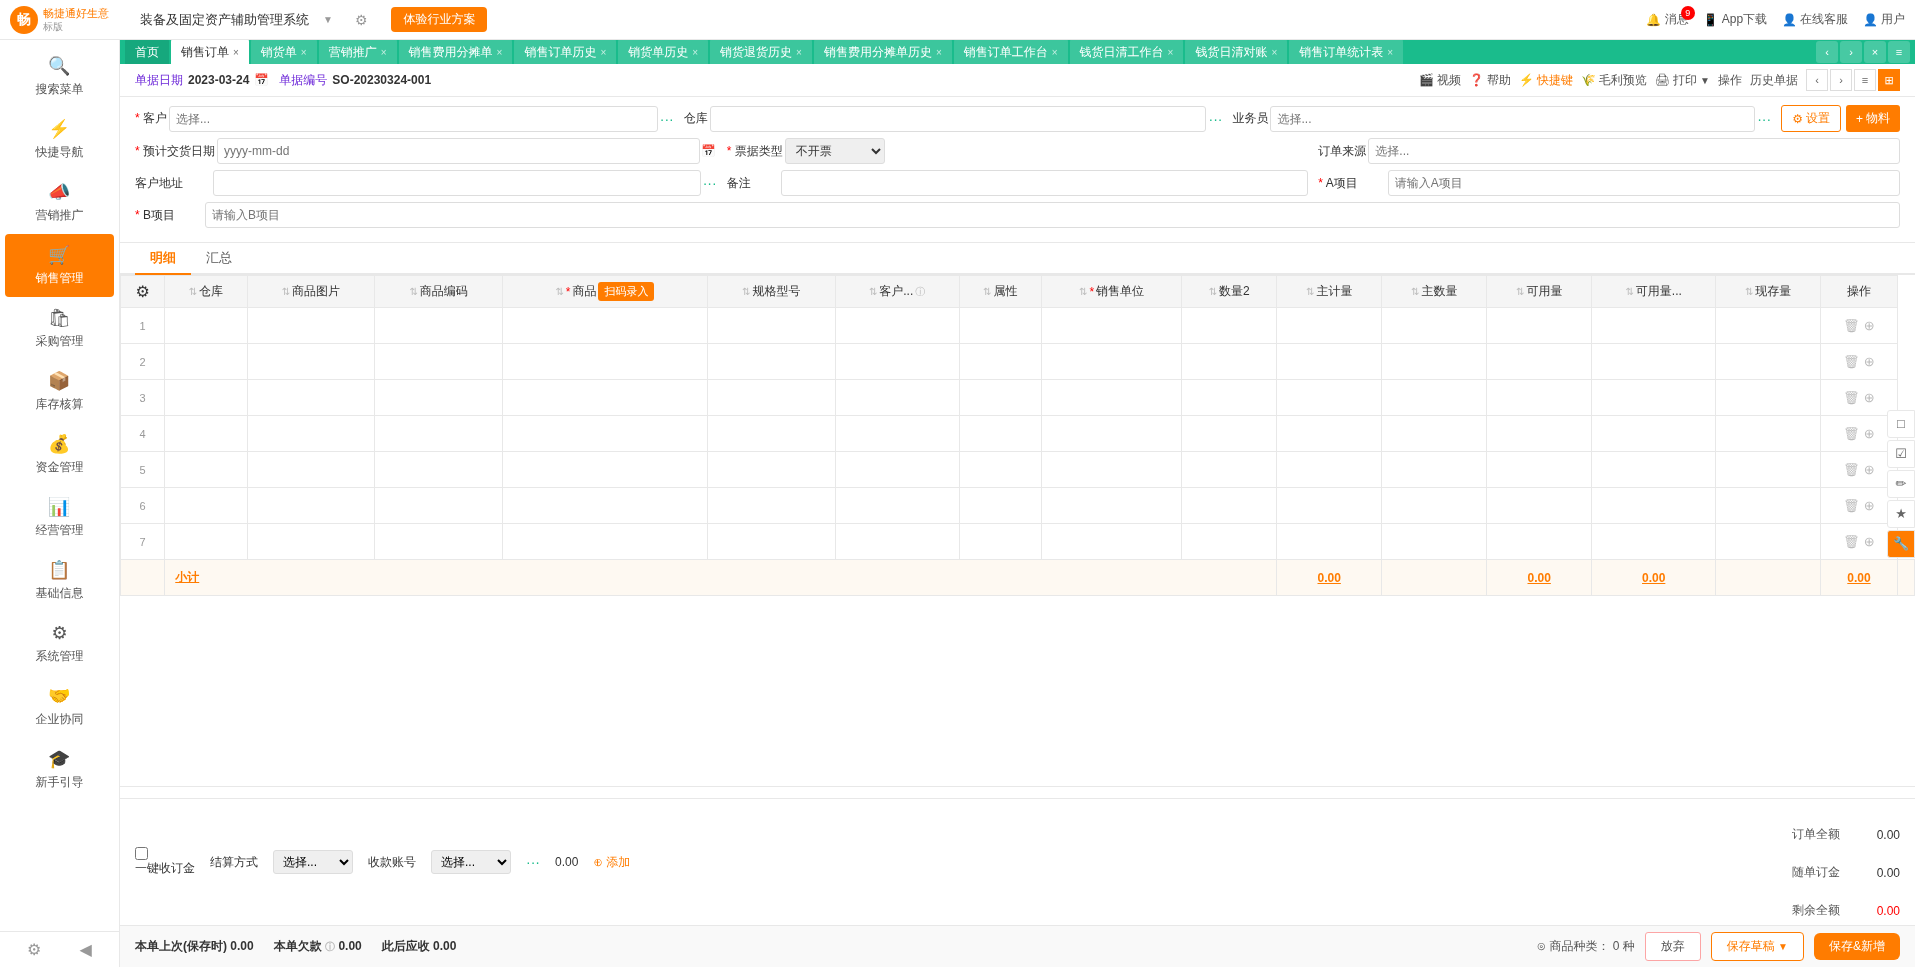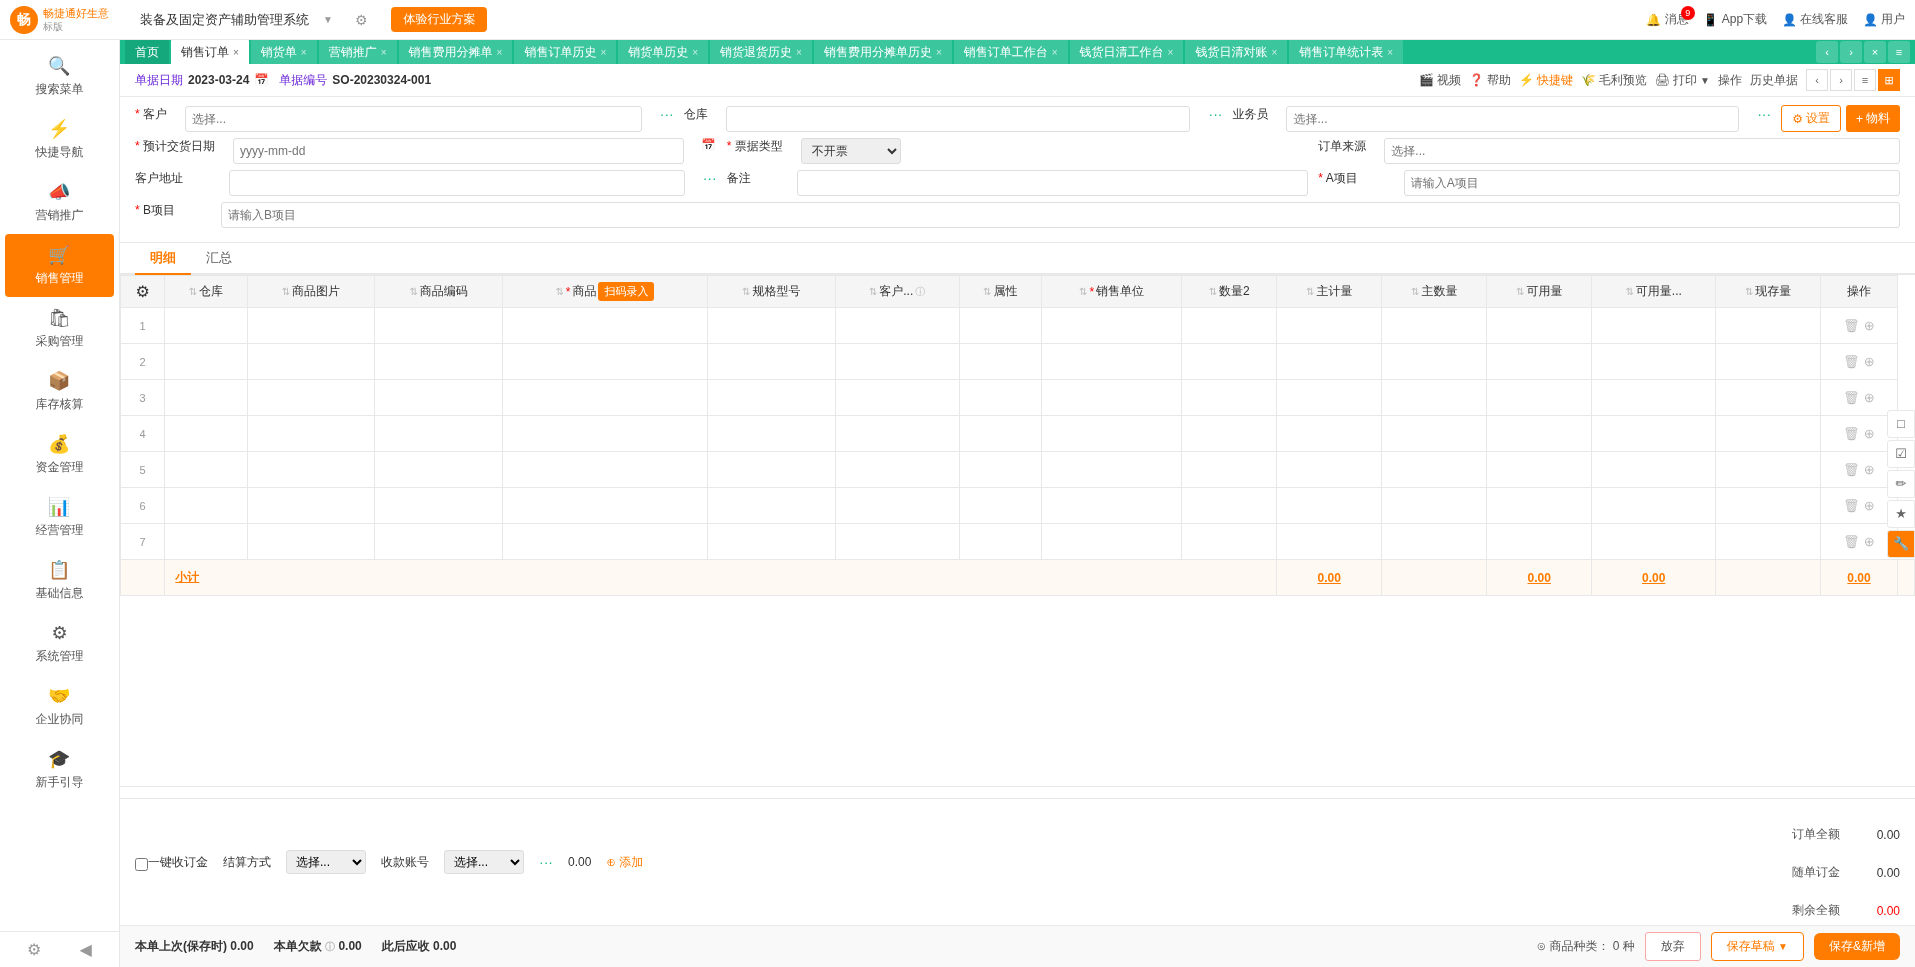--- a/index.html
+++ b/index.html
@@ -181,21 +181,22 @@
       border-bottom: 1px solid #e8e8e8;
     }
     .form-row {
       display: flex;
       align-items: center;
       gap: 10px;
       margin-bottom: 6px;
     }
     .form-field {
       display: flex;
-      gap: 18px;
+      align-items: center;
+      gap: 2px;
       flex: 1;
     }
     .form-label { color: #333; white-space: nowrap; font-size: 12px; }
     .form-label.required::before { content: '* '; color: #f00; }
     .form-input {
       border: 1px solid #ddd;
       border-radius: 3px;
       padding: 3px 6px;
       font-size: 12px;
       color: #333;
@@ -323,21 +324,21 @@
 
     
     .bottom-panel {
       background: #fff;
       border-top: 1px solid #e8e8e8;
       padding: 6px 15px;
       display: flex;
       align-items: center;
       gap: 15px;
     }
-    .checkbox-label { display: flex; align-items: flex-end; cursor: pointer; }
+    .checkbox-label { display: flex; align-items: flex-start; cursor: pointer; flex-direction: column; }
     .small-select {
       border: 1px solid #ddd;
       border-radius: 3px;
       padding: 2px 5px;
       font-size: 12px;
       height: 24px;
       min-width: 80px;
     }
     .amount-display { color: #333; font-size: 12px; }
     .add-btn { color: #ff7c00; cursor: pointer; font-size: 12px; }

